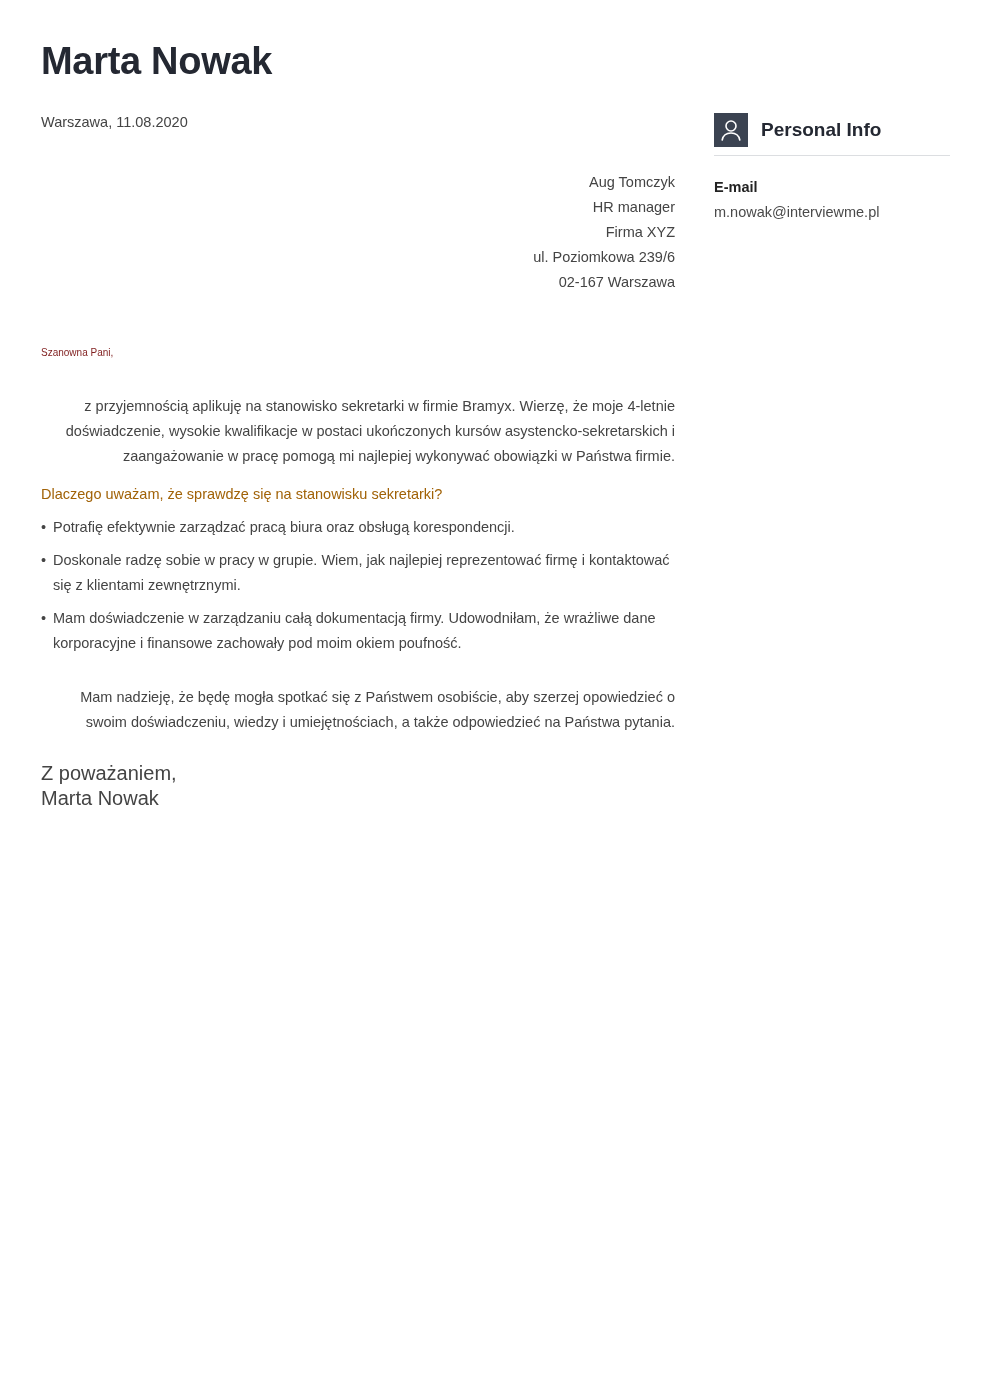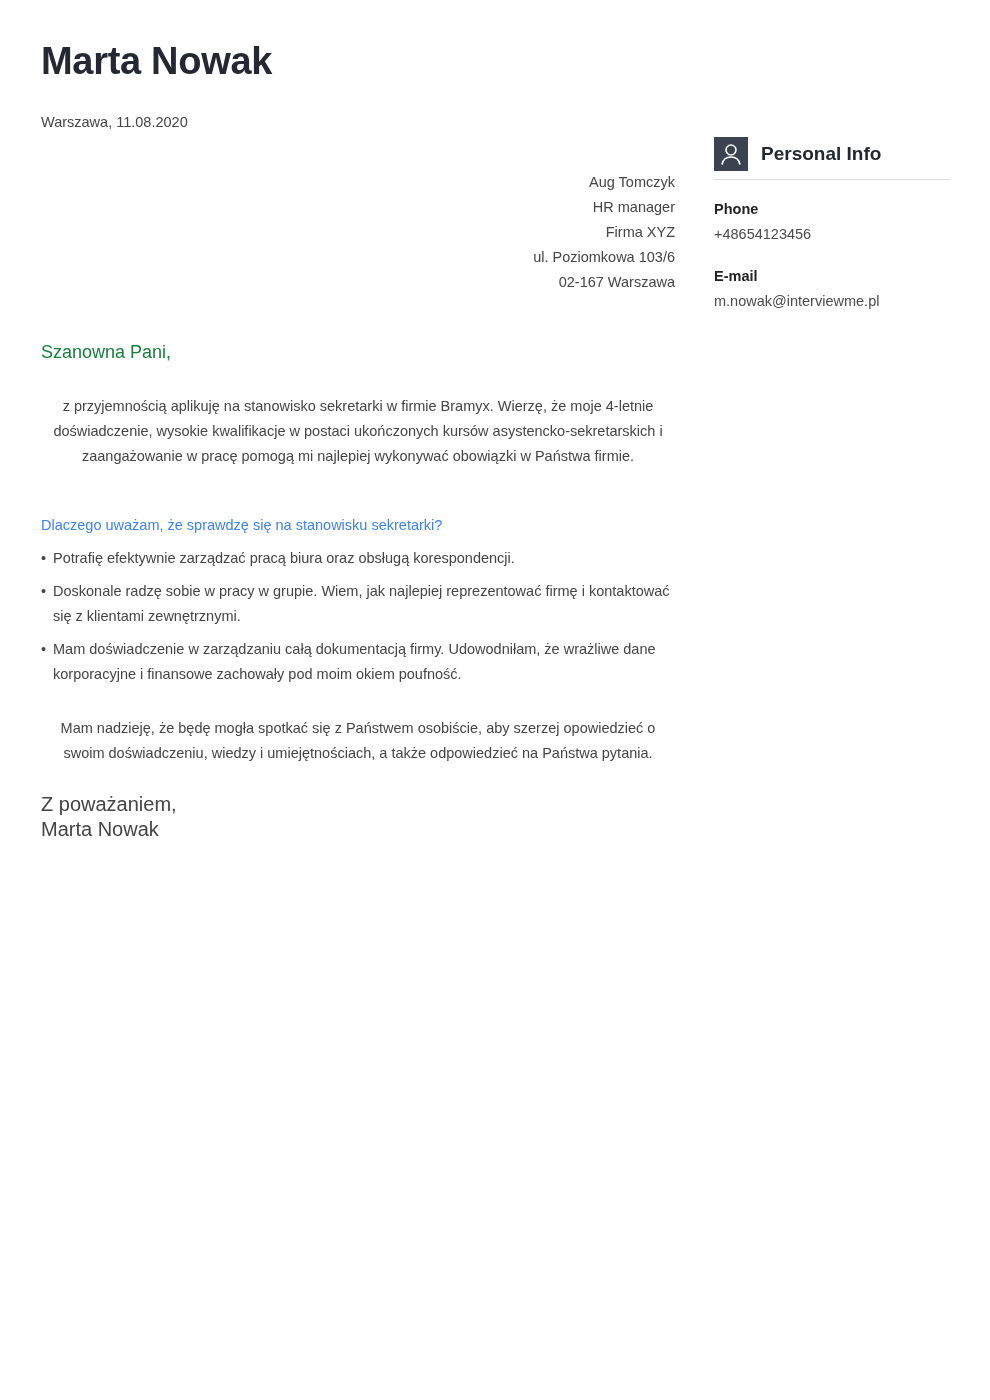--- a/index.html
+++ b/index.html
@@ -54,36 +54,36 @@
     font-size: 14.5px;
     color: #444444;
     line-height: 25px;
   }
   .recipient div {
     line-height: 25px;
   }
 
   .salutation {
     margin-top: 45px;
-    font-size: 18px;
-    color: #15803d;
+    font-size: 10px;
+    color: #7f1d1d;
   }
 
   .para {
     margin-top: 29px;
     font-size: 14.5px;
     color: #444444;
     line-height: 25px;
-    text-align: center;
+    text-align: right;
   }
 
   .list-intro {
-    margin-top: 44px;
-    font-size: 14.5px;
-    color: #3b82f6;
+    margin-top: 13px;
+    font-size: 14.5px;
+    color: #a16207;
     line-height: 25px;
   }
 
   ul.bullets {
     margin: 0;
     padding: 0;
     list-style: none;
   }
   ul.bullets li {
     position: relative;
@@ -122,21 +122,20 @@
     left: 714px;
     top: 113px;
     width: 236px;
   }
   .sidebar-head {
     display: flex;
     align-items: center;
     gap: 13px;
     padding-bottom: 8px;
     border-bottom: 1px solid #dcdee1;
-    margin-top: 24px;
   }
   .icon-square {
     width: 34px;
     height: 34px;
     background: #3b4351;
     flex: 0 0 34px;
     display: flex;
     align-items: center;
     justify-content: center;
   }
@@ -178,21 +177,21 @@
   <div class="name-header">Marta Nowak</div>
 
   <div class="letter-col">
 
     <div class="date-line">Warszawa, 11.08.2020</div>
 
     <div class="recipient">
       <div>Aug Tomczyk</div>
       <div>HR manager</div>
       <div>Firma XYZ</div>
-      <div>ul. Poziomkowa 103/6</div>
+      <div>ul. Poziomkowa 239/6</div>
       <div>02-167 Warszawa</div>
     </div>
 
     <div class="salutation">Szanowna Pani,</div>
 
     <div class="para">z przyjemnością aplikuję na stanowisko sekretarki w firmie Bramyx. Wierzę, że moje 4-letnie doświadczenie, wysokie kwalifikacje w postaci ukończonych kursów asystencko-sekretarskich i zaangażowanie w pracę pomogą mi najlepiej wykonywać obowiązki w Państwa firmie.</div>
 
     <div class="list-intro">Dlaczego uważam, że sprawdzę się na stanowisku sekretarki?</div>
 
     <ul class="bullets">
@@ -215,24 +214,20 @@
     <div class="sidebar-head">
       <span class="icon-square">
         <svg width="24" height="24" viewBox="0 0 24 24" aria-hidden="true">
           <circle cx="12" cy="8" r="5" fill="none" stroke="#ffffff" stroke-width="1.6"></circle>
           <path d="M3.2 22c0.9-4.6 4.5-7 8.8-7s7.9 2.4 8.8 7" fill="none" stroke="#ffffff" stroke-width="1.6" stroke-linecap="round"></path>
         </svg>
       </span>
       <span class="sidebar-title">Personal Info</span>
     </div>
 
-    <div class="info-group">
-      <div class="info-label">Phone</div>
-      <div class="info-value">+48654123456</div>
-    </div>
 
     <div class="info-group second">
       <div class="info-label">E-mail</div>
       <div class="info-value">m.nowak@interviewme.pl</div>
     </div>
 
   </div>
 
 </div>
 

